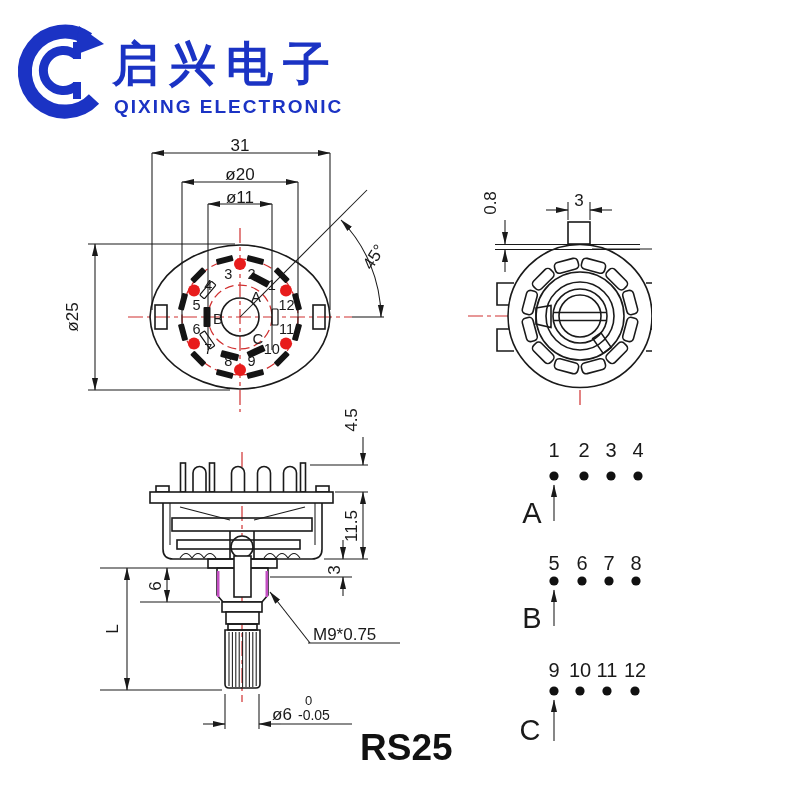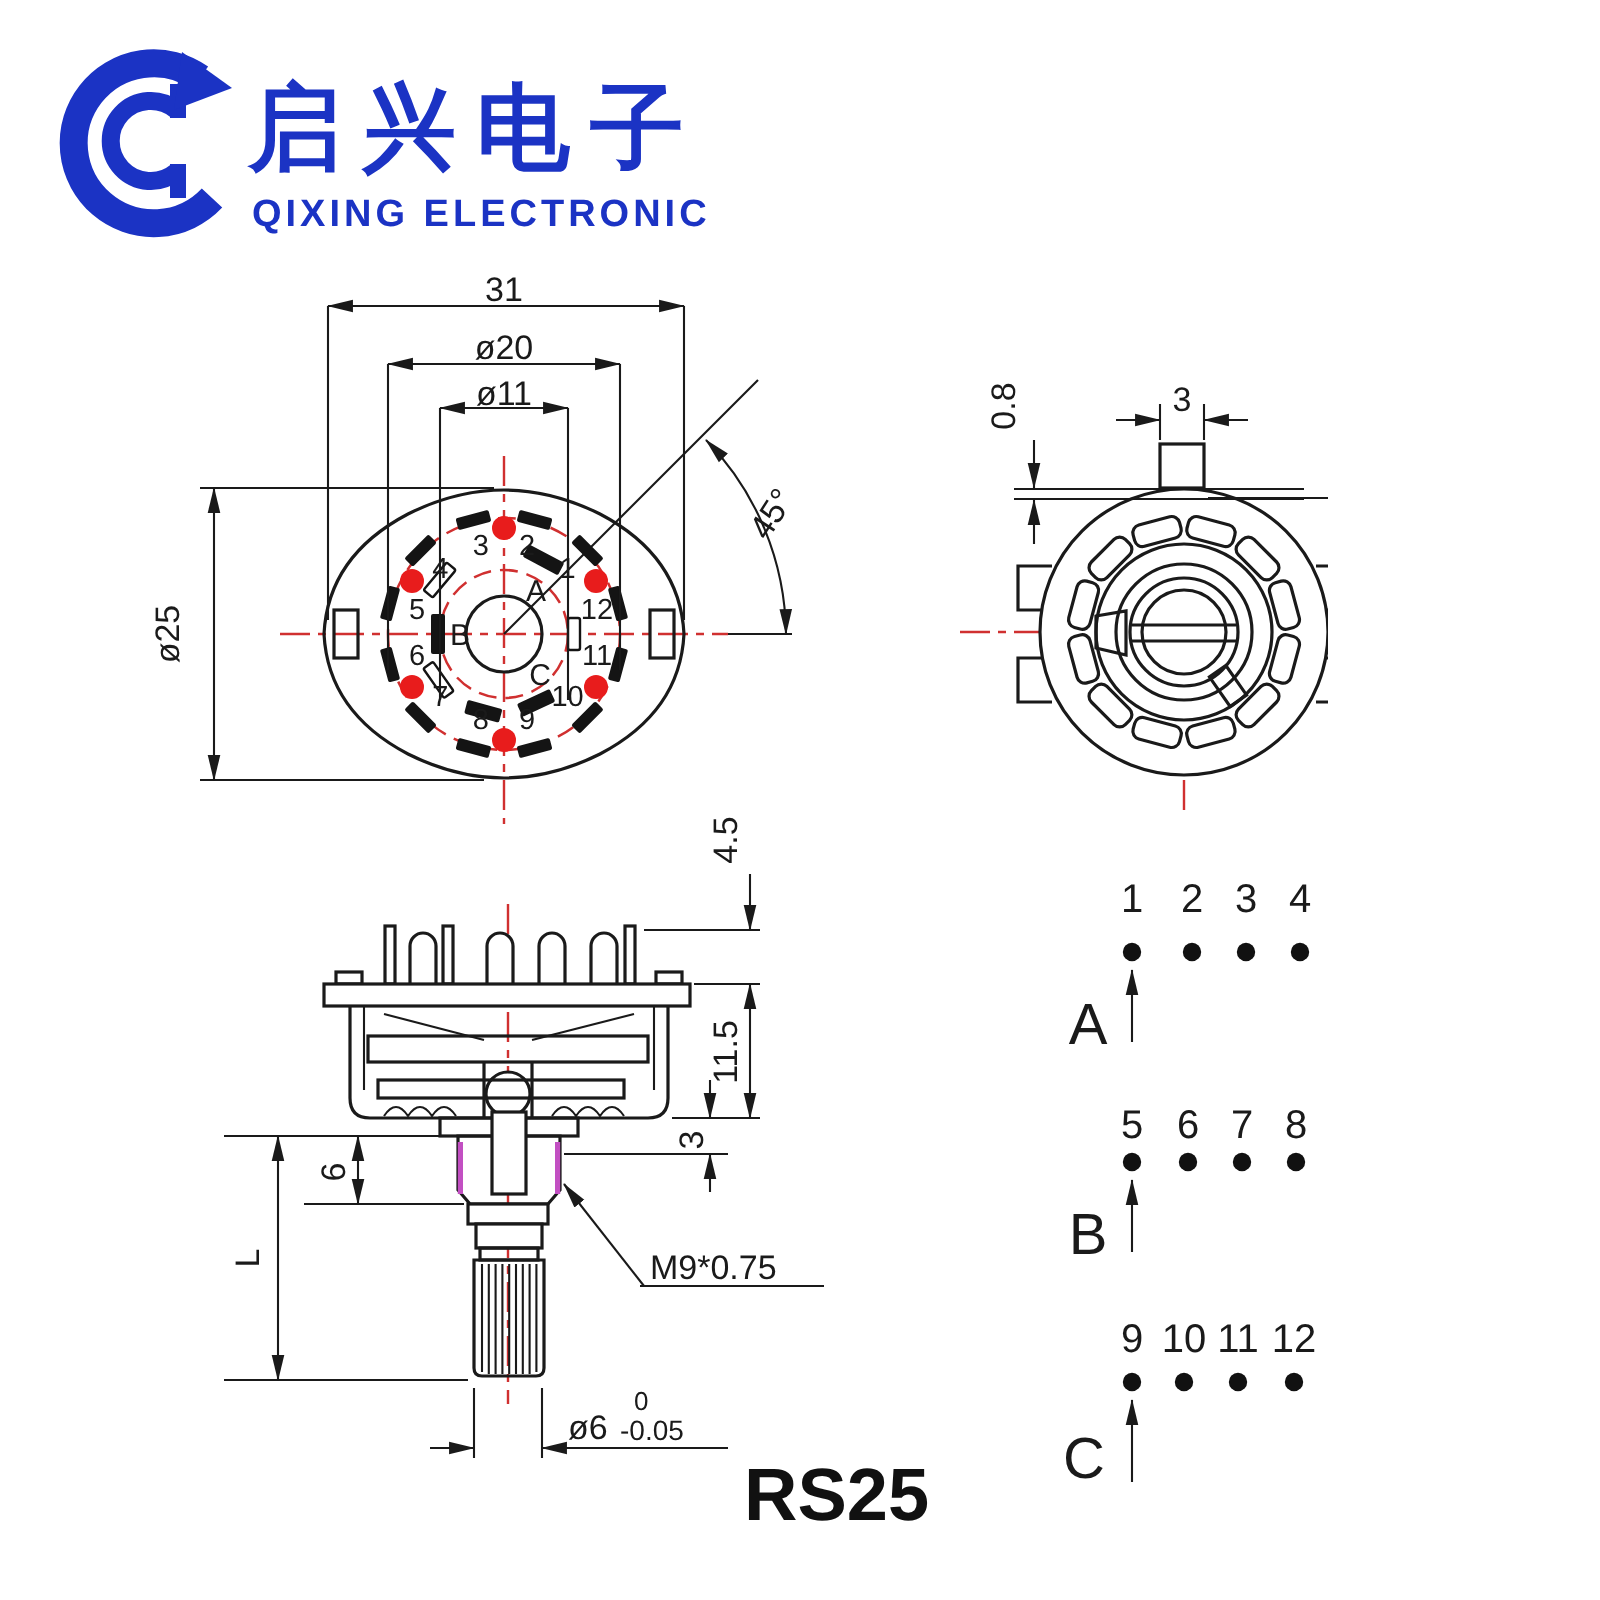--- a/index.html
+++ b/index.html
@@ -1,17 +1,17 @@
 <!DOCTYPE html>
 <html style="--c-line: #1a1a1a; --c-center: #d03030; --c-dot: #e81c1c; --c-accent: #c24fc2; --c-brand: #1b33c4;"><head>
 <meta charset="utf-8">
 <style>
   html,body{margin:0;padding:0;background:#ffffff;}
   #page{position:relative;width:652px;height:800px;background:#fff;overflow:hidden;
-        font-family:"Liberation Sans",sans-serif;margin-left:12px;}
+        font-family:"Liberation Sans",sans-serif;}
   svg text{fill:var(--c-line,#1a1a1a);}
   .dim{font-size:17px;dominant-baseline:central;}
   .pn{font-size:14.5px;dominant-baseline:central;}
   .pole{font-size:15px;dominant-baseline:central;}
   .ponum{font-size:20px;dominant-baseline:central;}
   .poletter{font-size:29px;dominant-baseline:central;}
   .brand-cn{font-size:47px;font-weight:bold;letter-spacing:10px;fill:var(--c-brand,#1b33c4);}
   .brand-en{font-size:19px;font-weight:bold;letter-spacing:2px;fill:var(--c-brand,#1b33c4);}
   .model{font-size:37px;font-weight:bold;fill:#111;}
   .ol{stroke:var(--c-line,#1a1a1a);stroke-width:1.6;fill:none;}

